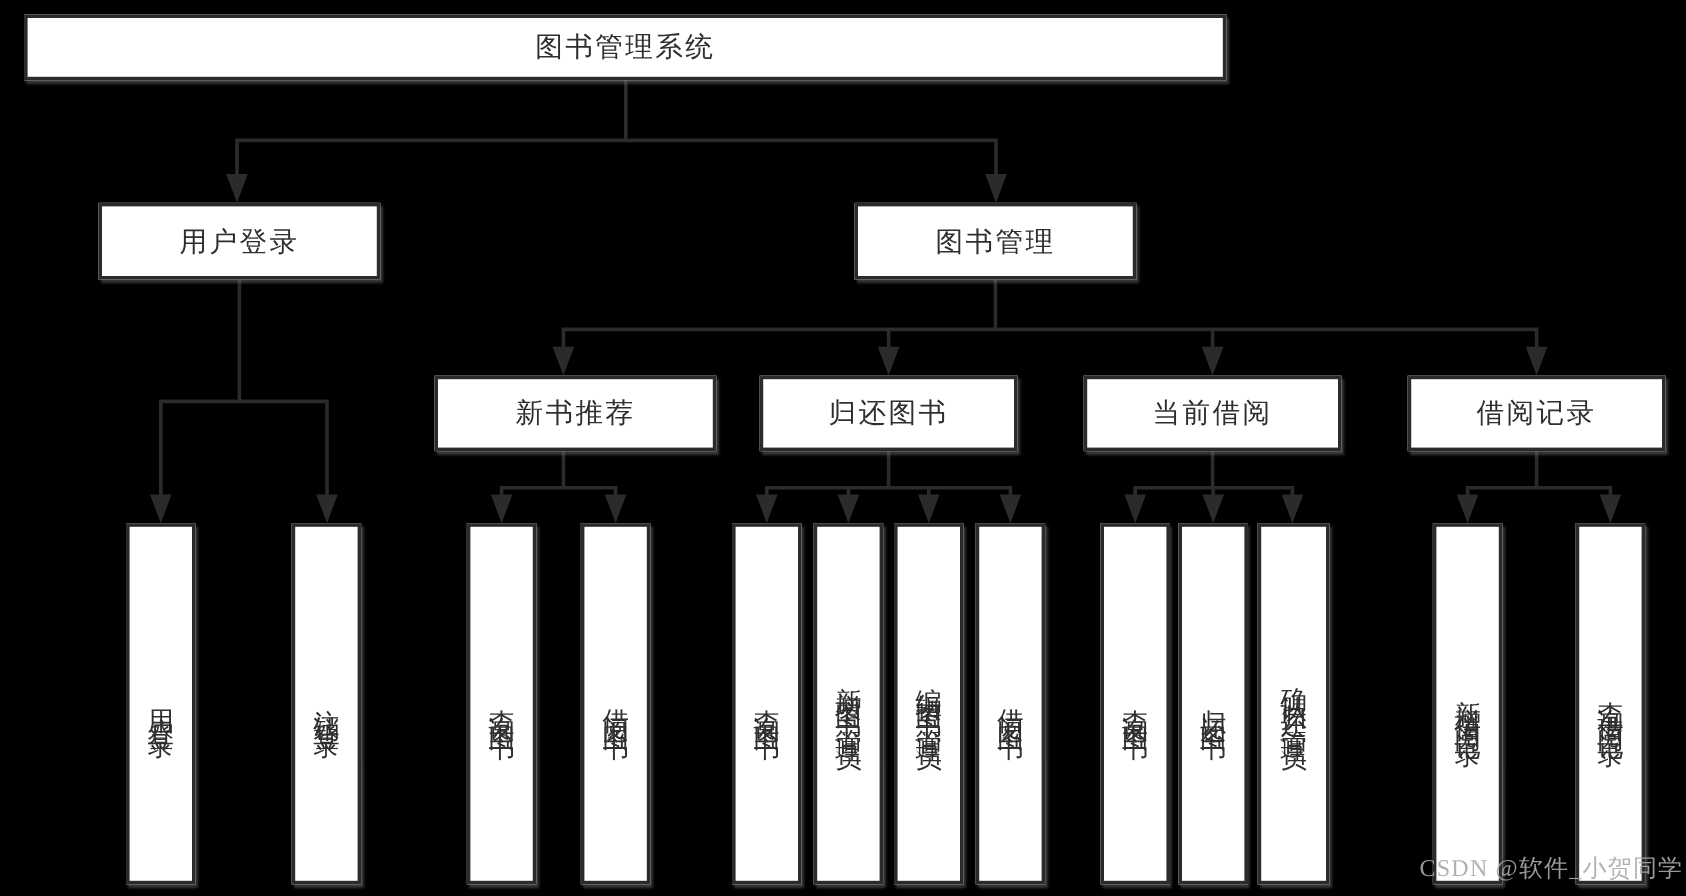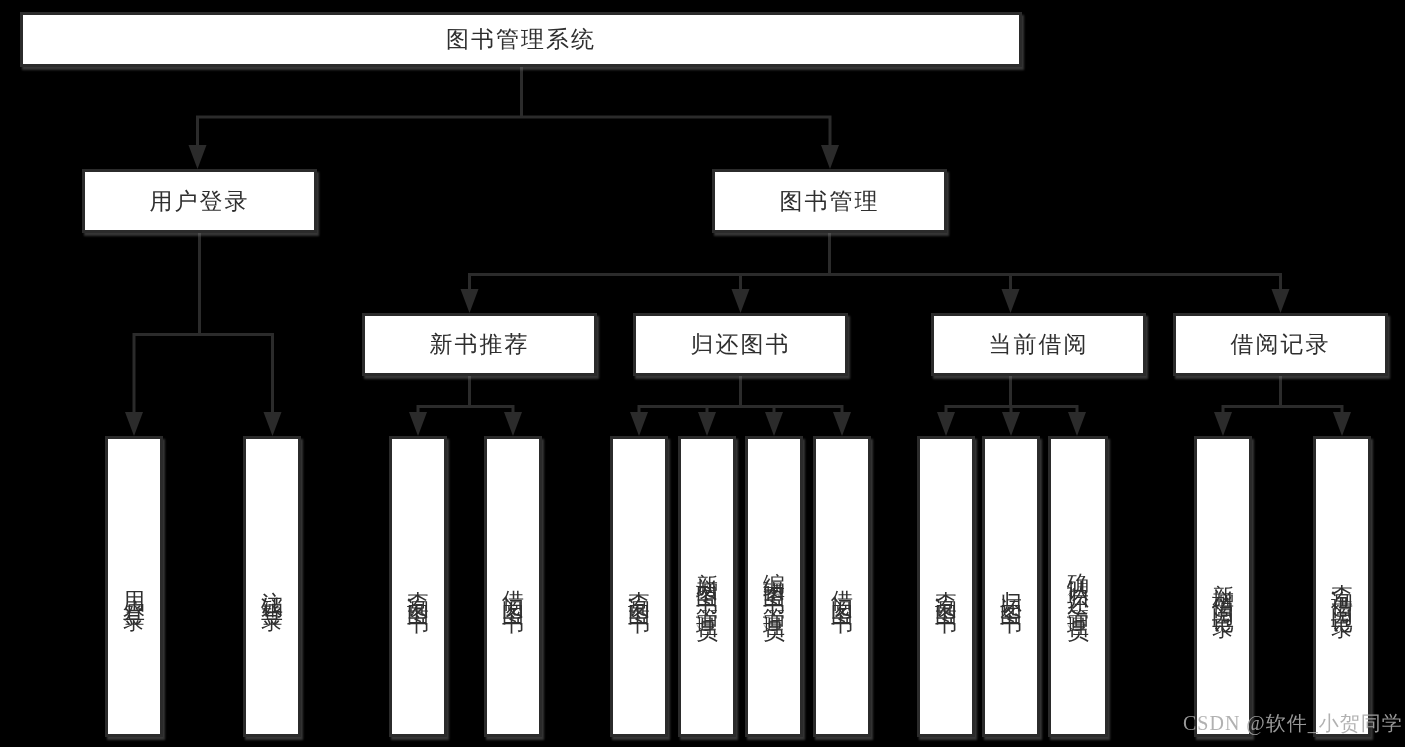--- a/index.html
+++ b/index.html
@@ -99,21 +99,21 @@
   <div class="node" style="left:712px; top:169px; width:235px; height:64px;justify-content:center;">
     <span class="hlabel">图书管理</span>
   </div>
 
   <div class="node" style="left:362px; top:313px; width:235px; height:63px;">
     <span class="hlabel">新书推荐</span>
   </div>
   <div class="node" style="left:633px; top:313px; width:215px; height:63px;">
     <span class="hlabel">归还图书</span>
   </div>
-  <div class="node" style="left:903px; top:313px; width:215px; height:63px;margin-left:28px;">
+  <div class="node" style="left:903px; top:313px; width:215px; height:63px;">
     <span class="hlabel">当前借阅</span>
   </div>
   <div class="node" style="left:1173px; top:313px; width:215px; height:63px;align-items:center;">
     <span class="hlabel">借阅记录</span>
   </div>
 
   <div class="node" style="left:105px; top:436px; width:58px; height:301px;">
     <span class="vlabel">用户登录</span>
   </div>
   <div class="node" style="left:243px; top:436px; width:58px; height:301px;">

